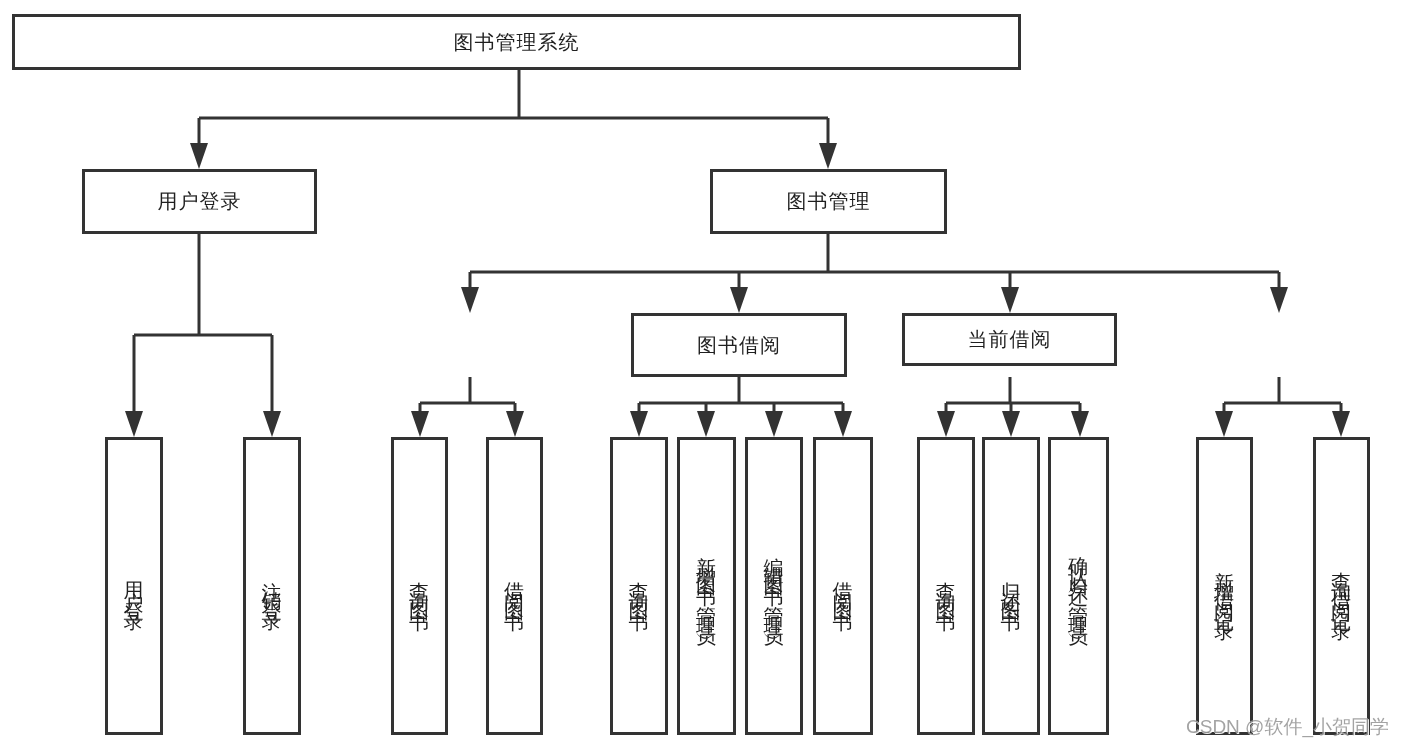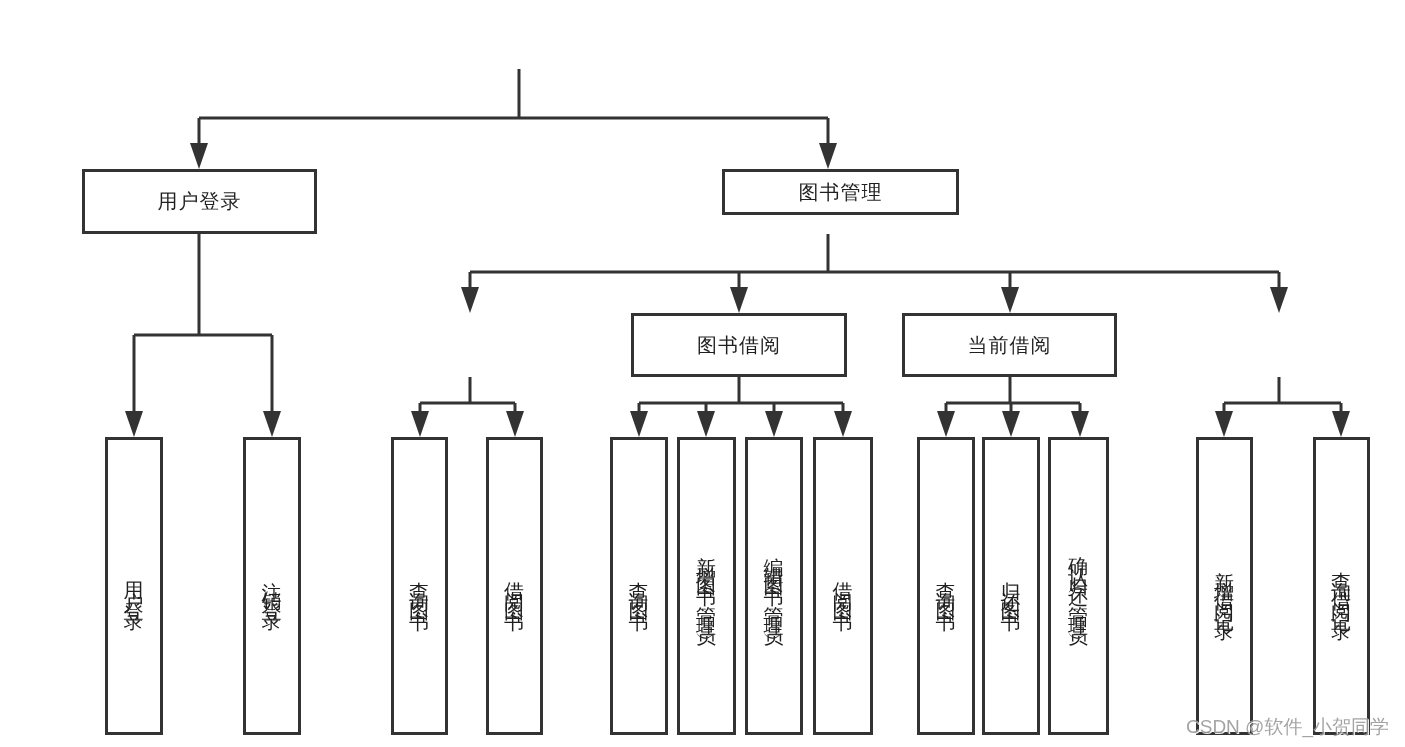--- a/index.html
+++ b/index.html
@@ -130,32 +130,35 @@
     <polygon points="1071,411 1089,411 1080,437"></polygon>
 
     <path d="M1279 377 V403"></path>
     <path d="M1224 403 H1341"></path>
     <path d="M1224 403 V412"></path>
     <polygon points="1215,411 1233,411 1224,437"></polygon>
     <path d="M1341 403 V412"></path>
     <polygon points="1332,411 1350,411 1341,437"></polygon>
   </svg>
 
+  <div class="node h" style="left:12px; top:14px; width:1009px; height:56px;">
+    <span>图书管理系统</span>
+  </div>
 
   <div class="node h" style="left:82px; top:169px; width:235px; height:65px;">
     <span>用户登录</span>
   </div>
-  <div class="node h" style="left:710px; top:169px; width:237px; height:46px;margin-left:12px;">
+  <div class="node h" style="left:710px; top:169px; width:237px; height:65px;">
     <span>图书管理</span>
   </div>
 
   <div class="node h" style="left:631px; top:313px; width:216px; height:64px;">
     <span>图书借阅</span>
   </div>
-  <div class="node h" style="left:902px; top:313px; width:215px; height:64px;">
+  <div class="node h" style="left:902px; top:313px; width:215px; height:53px;">
     <span>当前借阅</span>
   </div>
 
   <div class="node v" style="left:105px; top:437px; width:58px; height:298px;">
     <span>用户登录</span>
   </div>
   <div class="node v" style="left:243px; top:437px; width:58px; height:298px;">
     <span>注销登录</span>
   </div>
 

